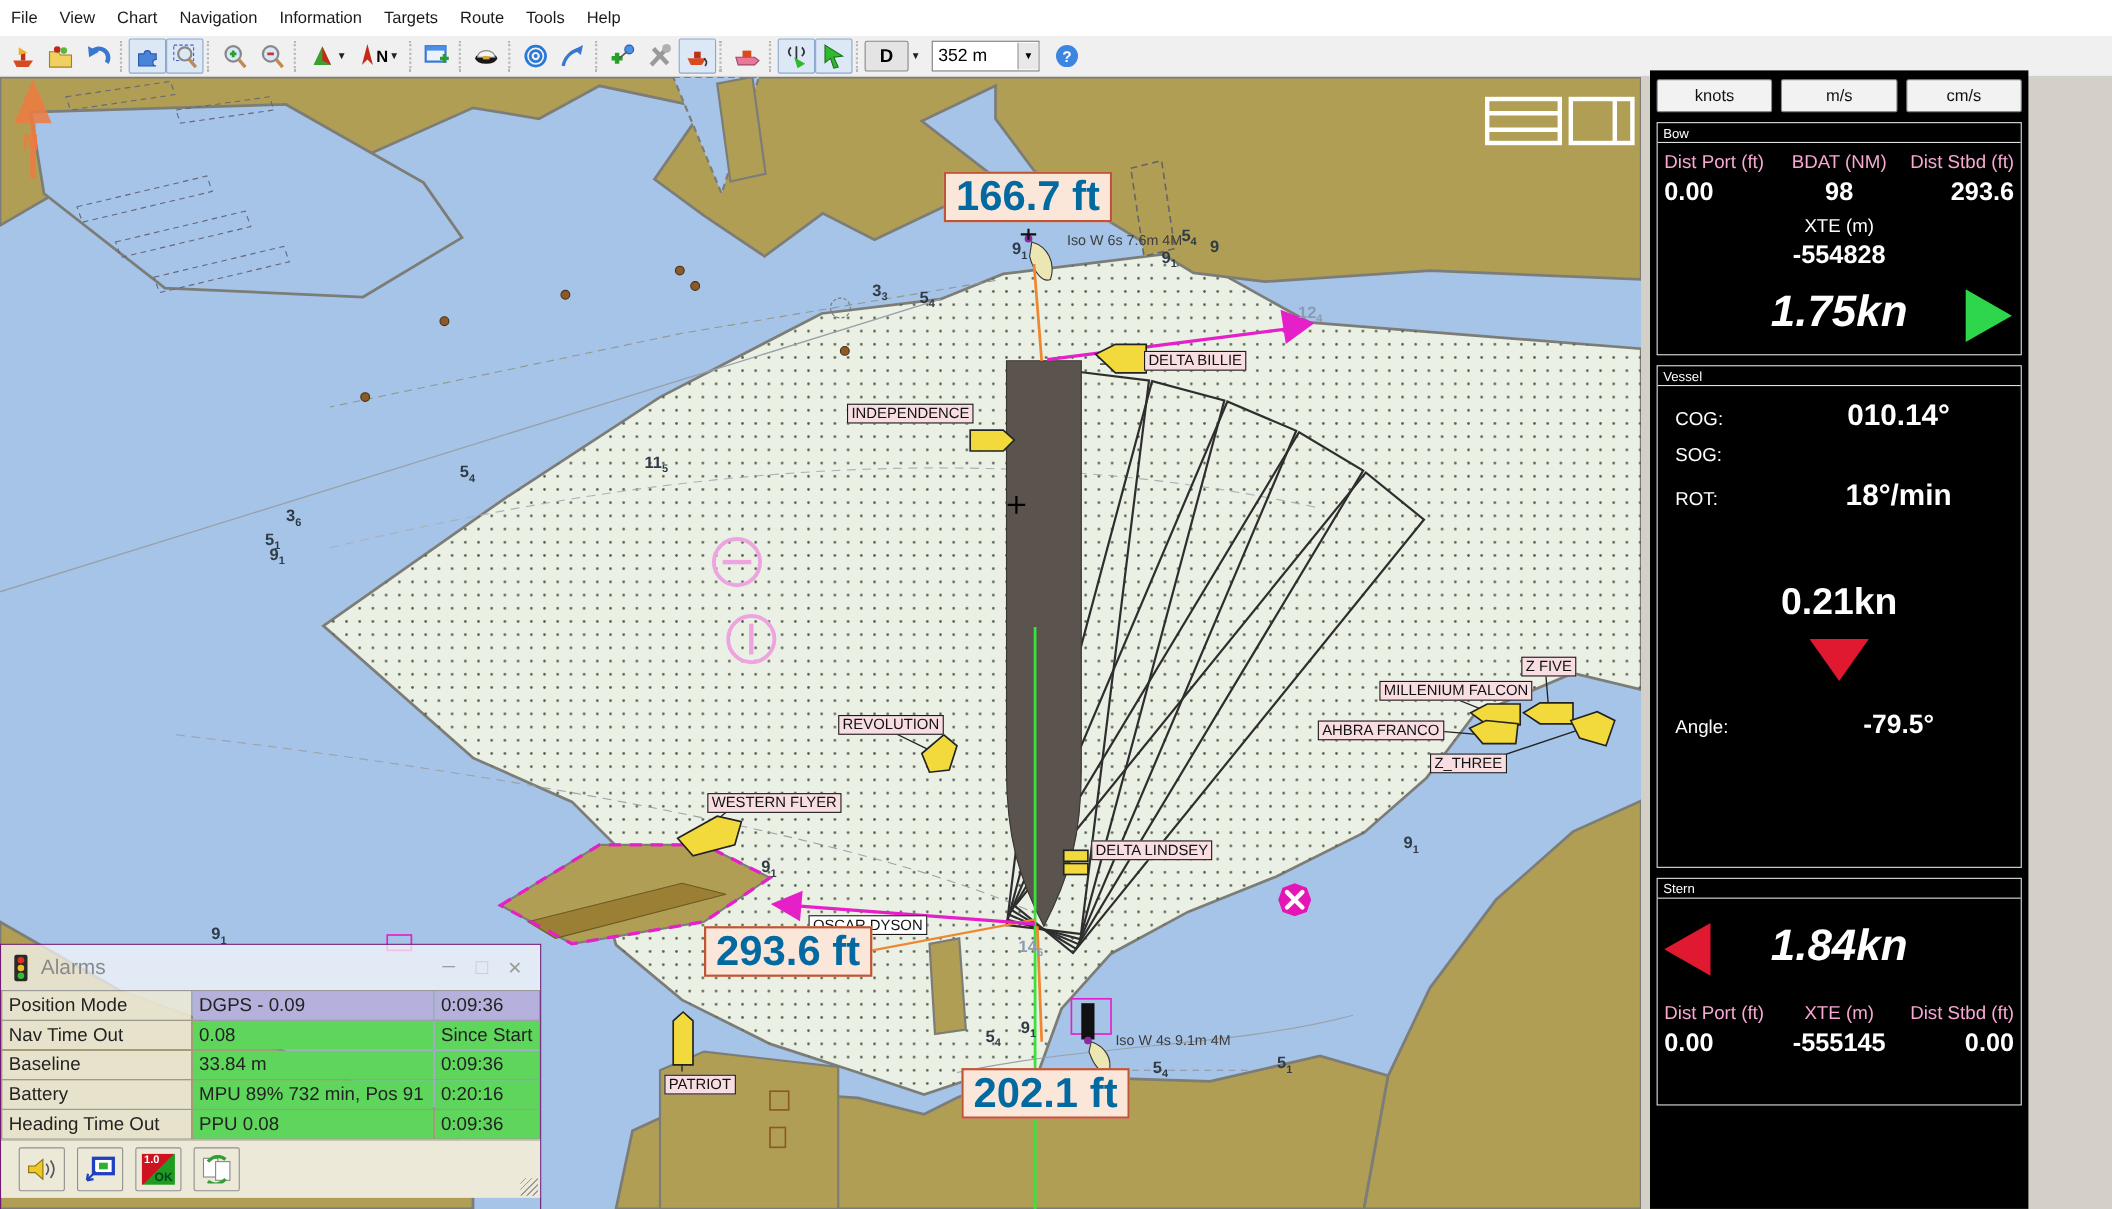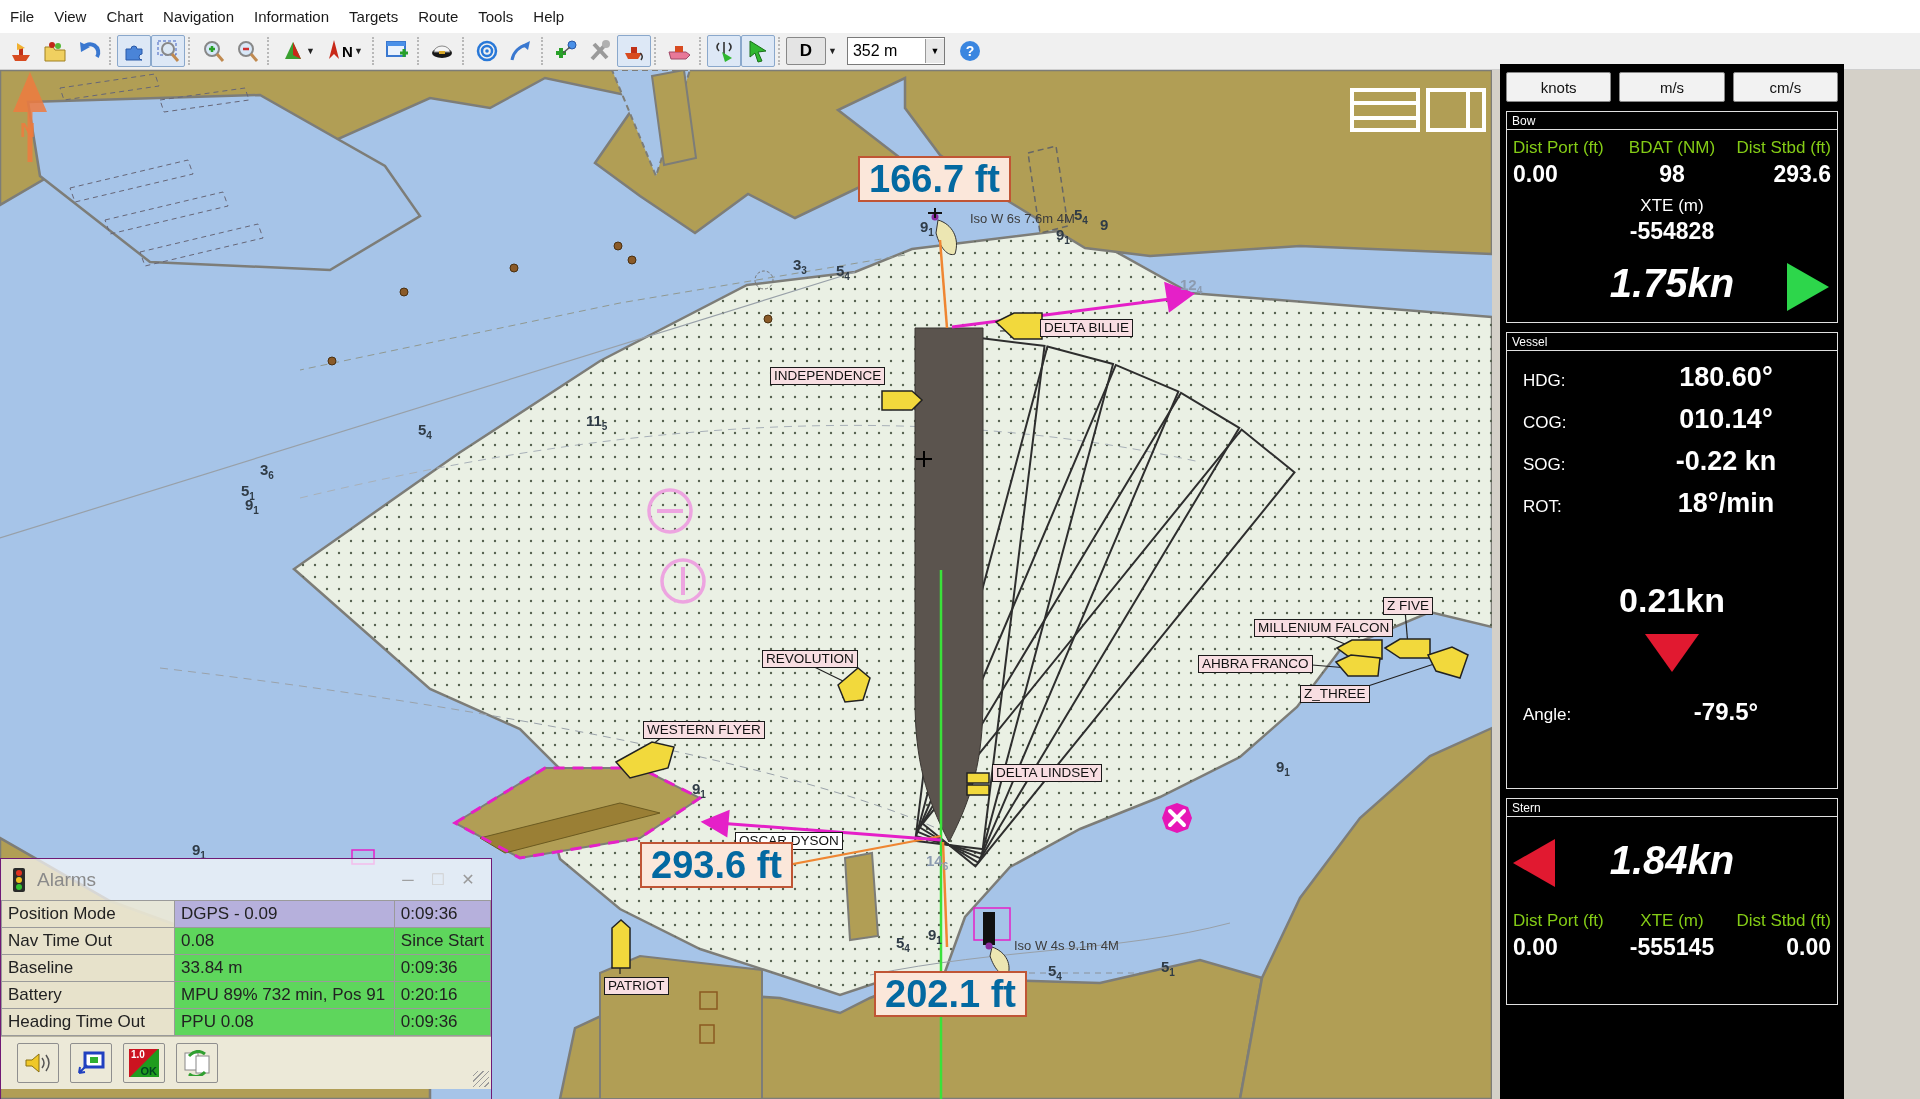--- a/index.html
+++ b/index.html
@@ -35,21 +35,21 @@
   #north-letter{position:absolute;left:20px;top:48px;color:#ef7b3f;font-size:21px;font-weight:bold;opacity:.85;}
   
   #divider{position:absolute;left:1492px;top:70px;width:8px;height:1029px;background:#d4d0c8;}
   #panel{position:absolute;left:1500px;top:64px;width:344px;height:1035px;background:#000;color:#fff;box-sizing:border-box;padding:8px 6px;}
   #ptabs{display:flex;gap:8px;}
   .ptab{flex:1;height:28px;background:#f2f2f2;color:#111;border:1px solid #888;border-radius:2px;
     font-size:15px;display:flex;align-items:center;justify-content:center;}
   .grp{border:1px solid #e0e0e0;margin-top:9px;position:relative;}
   .grp-head{font-size:12px;color:#fff;padding:2px 5px 1px;border-bottom:1px solid #e0e0e0;}
   .b-lbls,.b-vals{display:flex;padding:0 6px;}
-  .b-lbls>div{flex:1;font-size:17px;color:#84cc16;padding-top:8px;}
+  .b-lbls>div{flex:1;font-size:17px;color:#f9a8d4;padding-top:8px;}
   .b-vals>div{flex:1;font-size:23px;font-weight:bold;padding-top:3px;}
   .ta-c{text-align:center;} .ta-r{text-align:right;}
   .xte-lbl{text-align:center;font-size:17px;padding-top:8px;}
   .xte-val{text-align:center;font-size:23px;font-weight:bold;padding-top:2px;}
   .speedrow{position:relative;height:66px;margin-top:8px;}
   .bigspeed{text-align:center;font-size:40px;font-weight:bold;line-height:60px;font-style:italic;}
   .tri-right{position:absolute;right:8px;top:10px;width:0;height:0;
     border-left:42px solid #2dd64b;border-top:24px solid transparent;border-bottom:24px solid transparent;}
   .tri-down{width:0;height:0;margin:14px auto 0;
     border-top:38px solid #e11930;border-left:27px solid transparent;border-right:27px solid transparent;}
@@ -460,30 +460,25 @@
     <div class="xte-val">-554828</div>
     <div class="speedrow">
       <div class="bigspeed">1.75kn</div>
       <div class="tri-right"></div>
     </div>
   </div>
 
   <div class="grp" style="height:455px">
     <div class="grp-head">Vessel</div>
     <div class="vrow">
-        <span class="vl">HDG:</span>
-        <span class="vv">180.60°</span>
-      </div>
-    <div class="vrow">
         <span class="vl">COG:</span>
         <span class="vv">010.14°</span>
       </div>
     <div class="vrow">
         <span class="vl">SOG:</span>
-        <span class="vv">-0.22 kn</span>
       </div>
     <div class="vrow">
         <span class="vl">ROT:</span>
         <span class="vv">18°/min</span>
       </div>
     <div class="midspeed">0.21kn</div>
     <div class="tri-down"></div>
     <div class="anglerow">
         <span class="vl">Angle:</span>
         <span class="vv">-79.5°</span>

